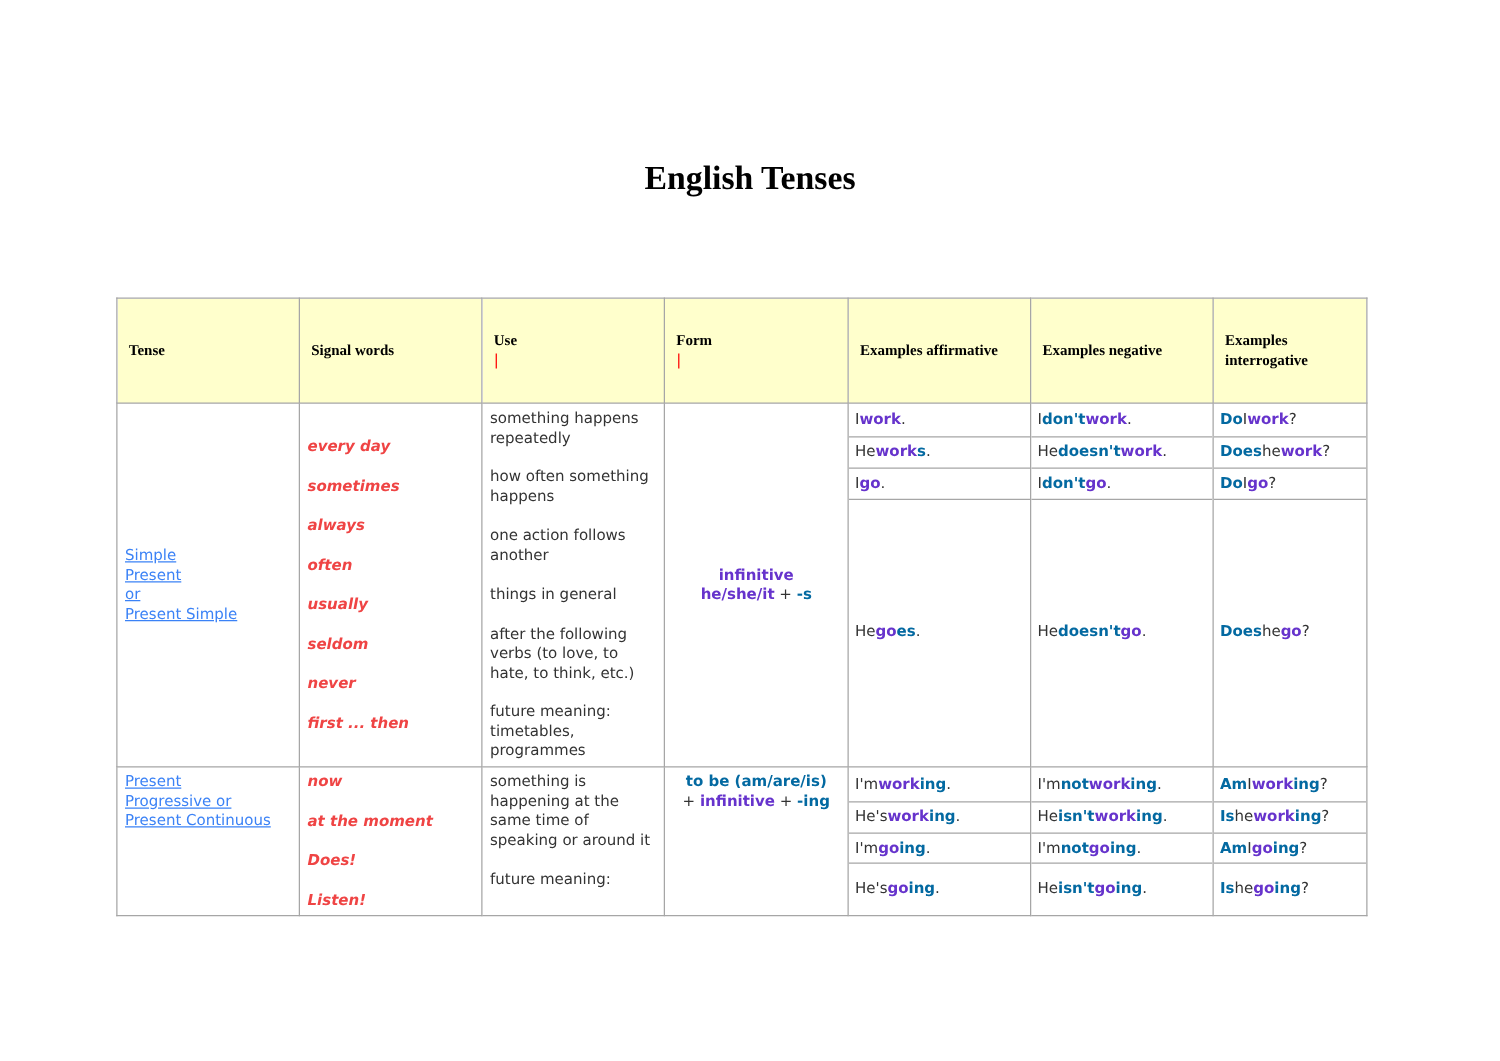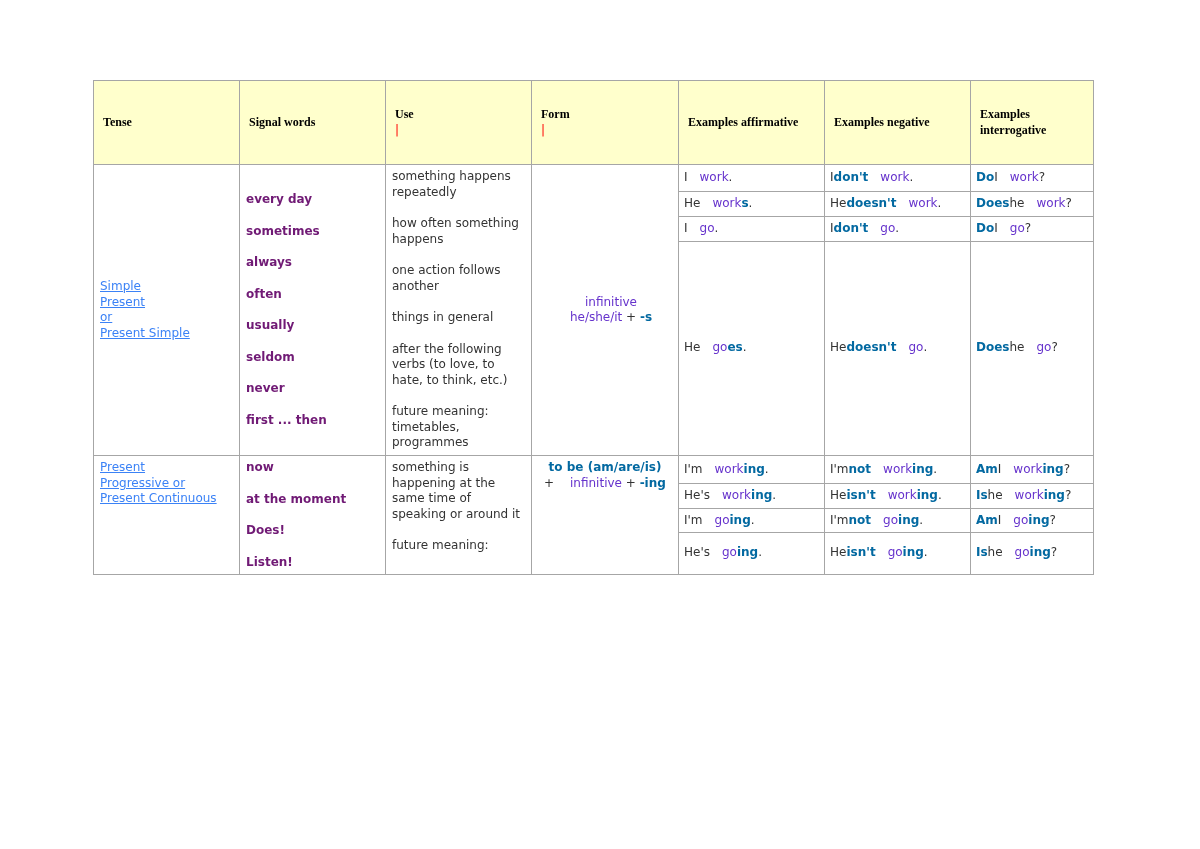--- a/index.html
+++ b/index.html
@@ -37,31 +37,32 @@
   tr.row-0 td{vertical-align:middle;}
   tr.row-1 td{vertical-align:top;}
   td.ex{padding:0;}
   .exgrid{display:grid;width:100%;}
   .row-0 .exgrid{height:289px;grid-template-rows:26px 25px 25px 1fr;}
   .row-1 .exgrid{height:116px;grid-template-rows:28px 25px 24px 1fr;}
   .excell{display:flex;align-items:center;padding:0 5px;}
   .excell:not(:last-child){border-bottom:1px solid #a6a6a6;}
   .cellp{margin:0 0 16px 0;}
   .cellp:last-child{margin-bottom:0;}
-  .signal{color:#701a75;font-weight:bold;}
+  .signal{color:#ef4444;font-weight:bold;font-style:italic;}
   .link{color:#3b82f6;text-decoration:underline;cursor:pointer;}
   .form-line{font-weight:bold;text-align:center;}
   .c-plain{color:#333;font-weight:normal;}
   .c-red{color:#0369a1;font-weight:bold;}
-  .c-purple{color:#6633cc;font-weight:normal;margin-left:12px;}
+  .c-purple{color:#6633cc;font-weight:bold;}
 </style>
 </head>
 <body>
 
 <div class="page">
+  <h1 class="title">English Tenses</h1>
 
   <table class="tenses">
     <colgroup>
       <col style="width:146px">
         <col style="width:146px">
         <col style="width:146px">
       <col style="width:147px">
         <col style="width:146px">
         <col style="width:146px">
       <col style="width:123px">

